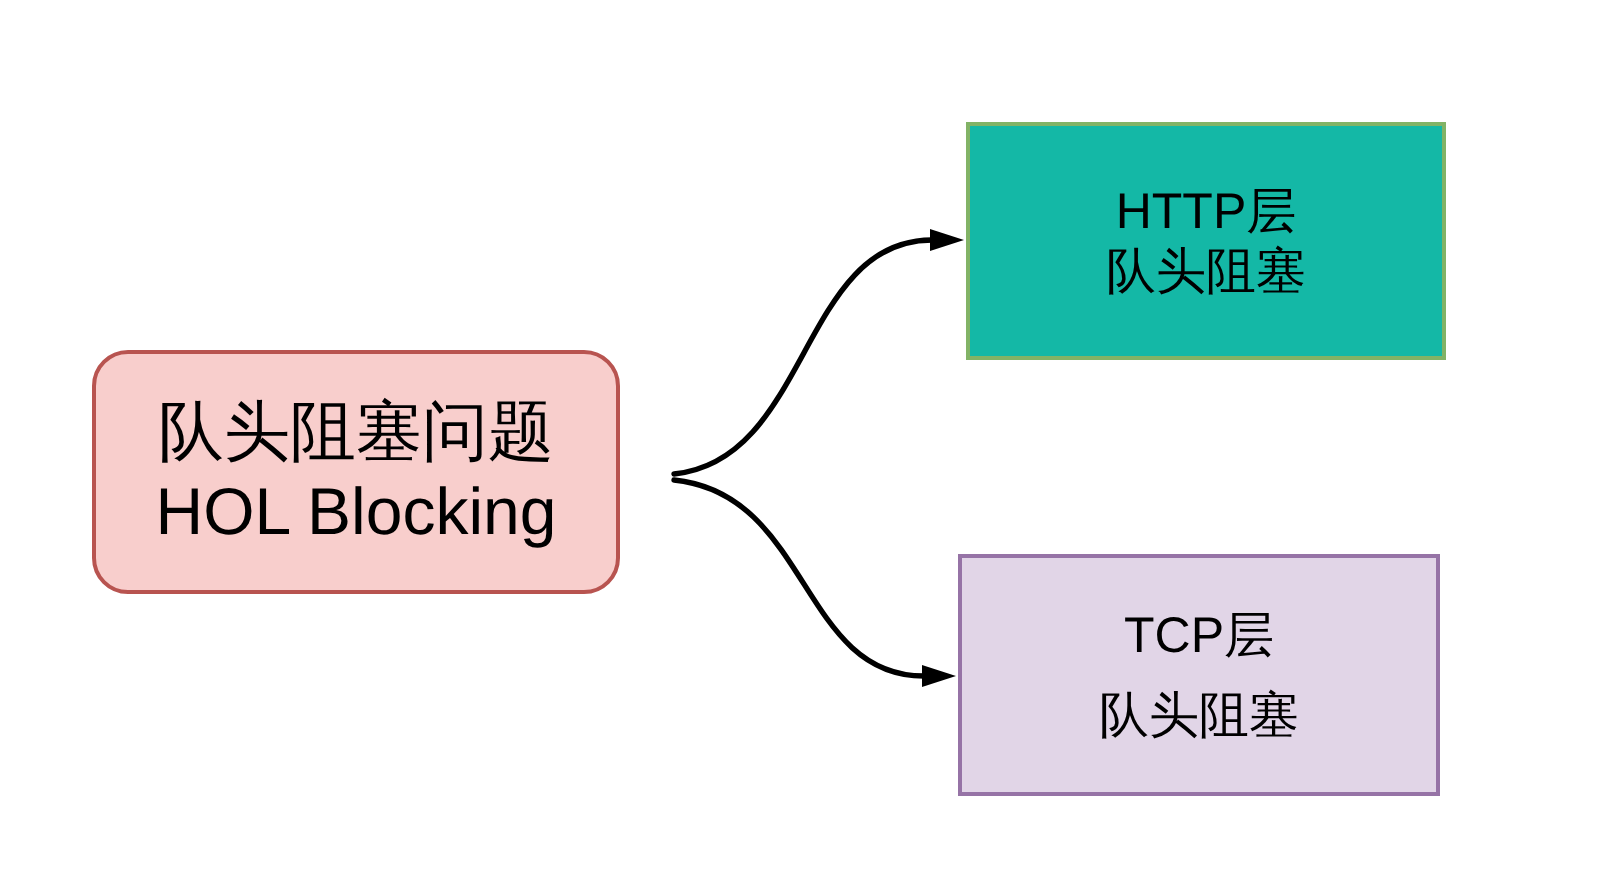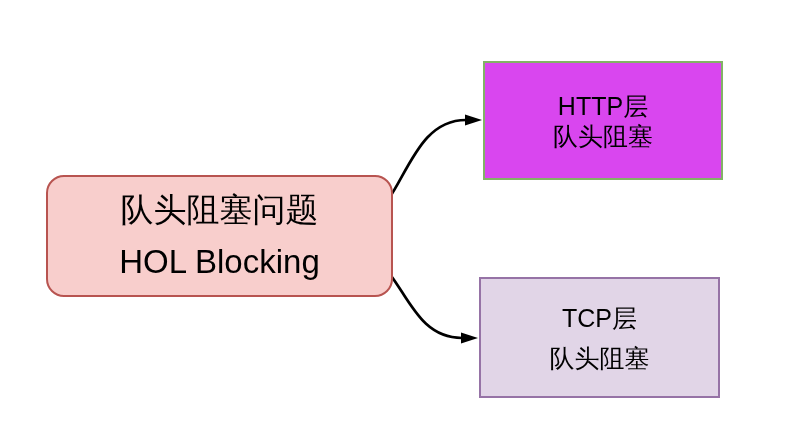--- a/index.html
+++ b/index.html
@@ -35,34 +35,34 @@
     display: flex;
     align-items: center;
     justify-content: center;
     text-align: center;
     color: #000000;
     white-space: pre-line;
   }
   .node-root {
     left: 46px;
     top: 175px;
-    width: 347px;
+    width: 264px;
     height: 122px;
     background: #f8cecc;
     border: 2px solid #b85450;
     border-radius: 18px;
     font-size: 33px;
-    line-height: 52px;
+    line-height: 40px;
   }
   .node-http {
     left: 483px;
     top: 61px;
     width: 240px;
     height: 119px;
-    background: #d946ef;
+    background: #14b8a6;
     border: 2px solid #82b366;
     font-size: 25px;
     line-height: 30px;
   }
   .node-tcp {
     left: 479px;
     top: 277px;
     width: 241px;
     height: 121px;
     background: #e1d5e7;

